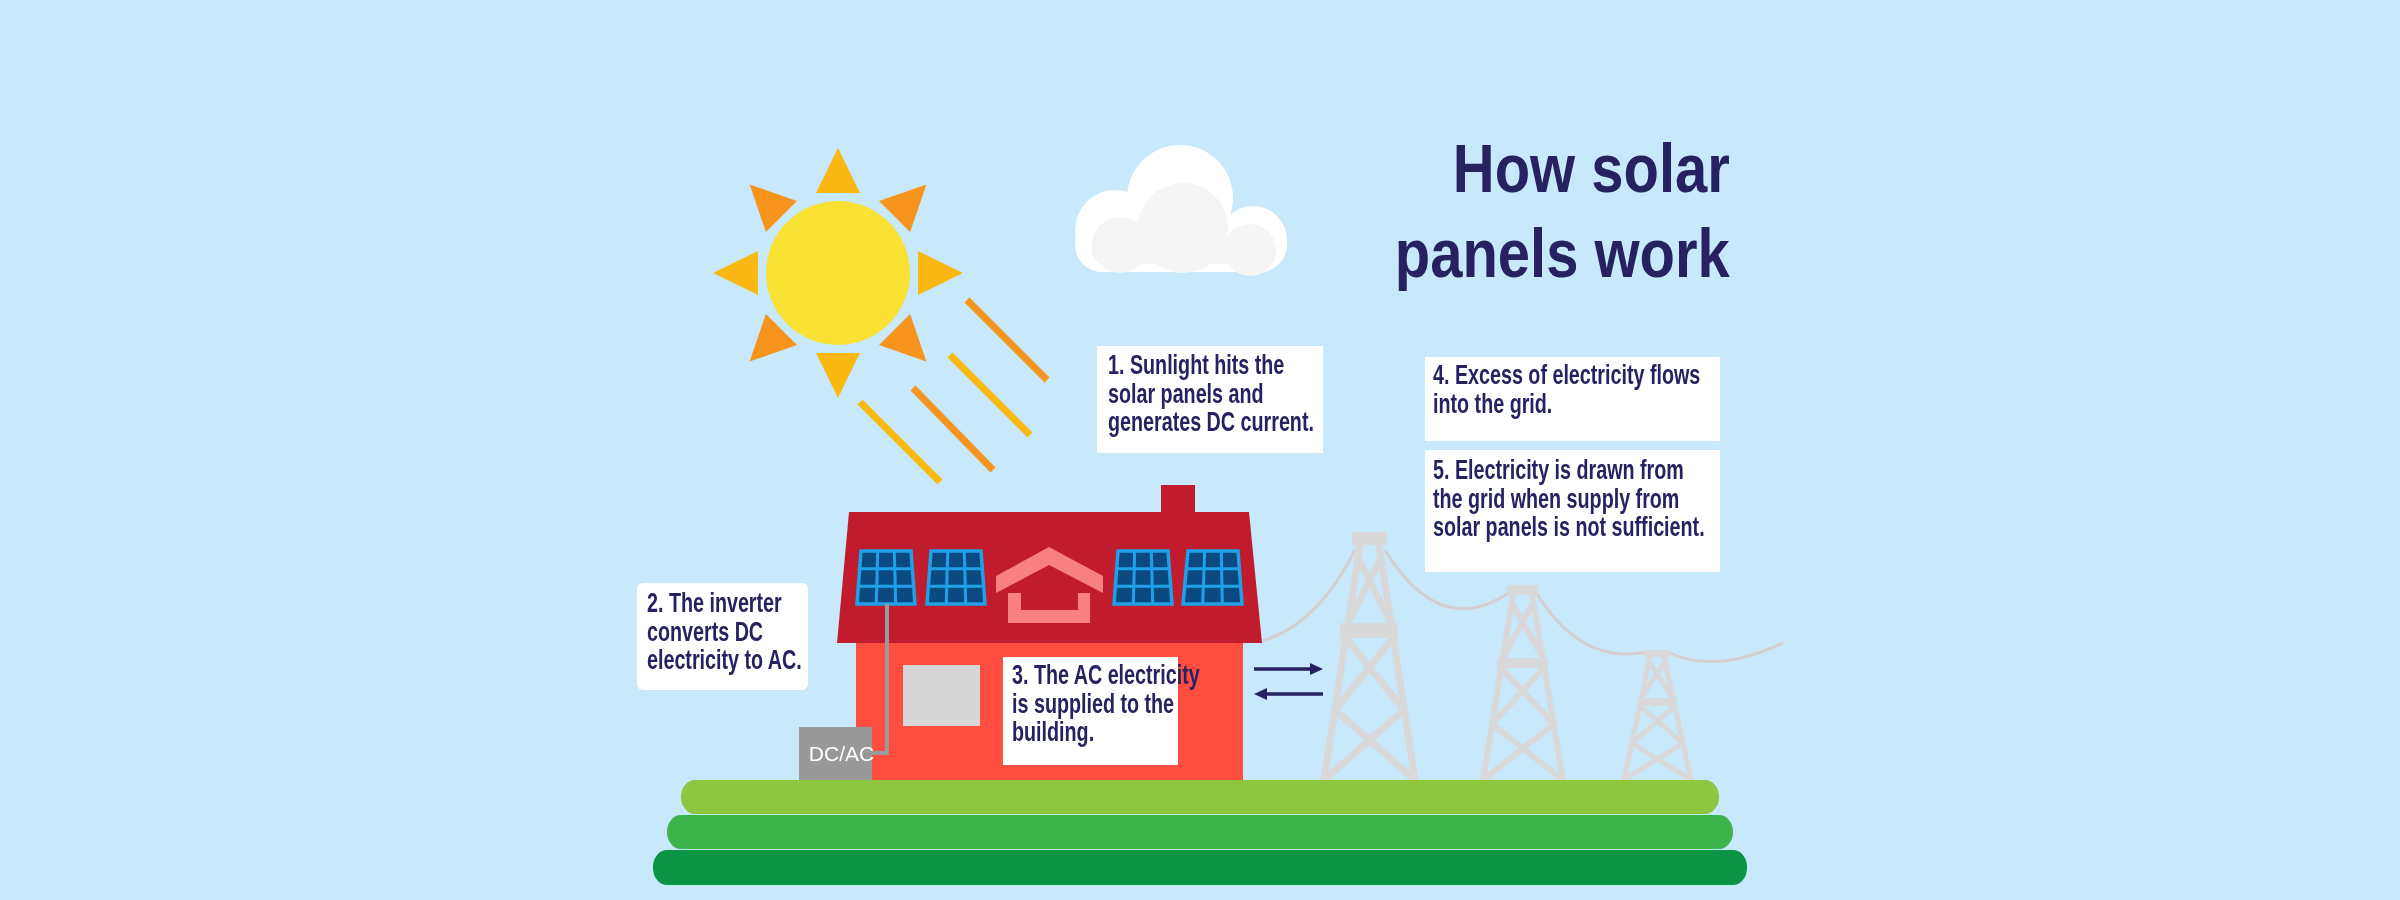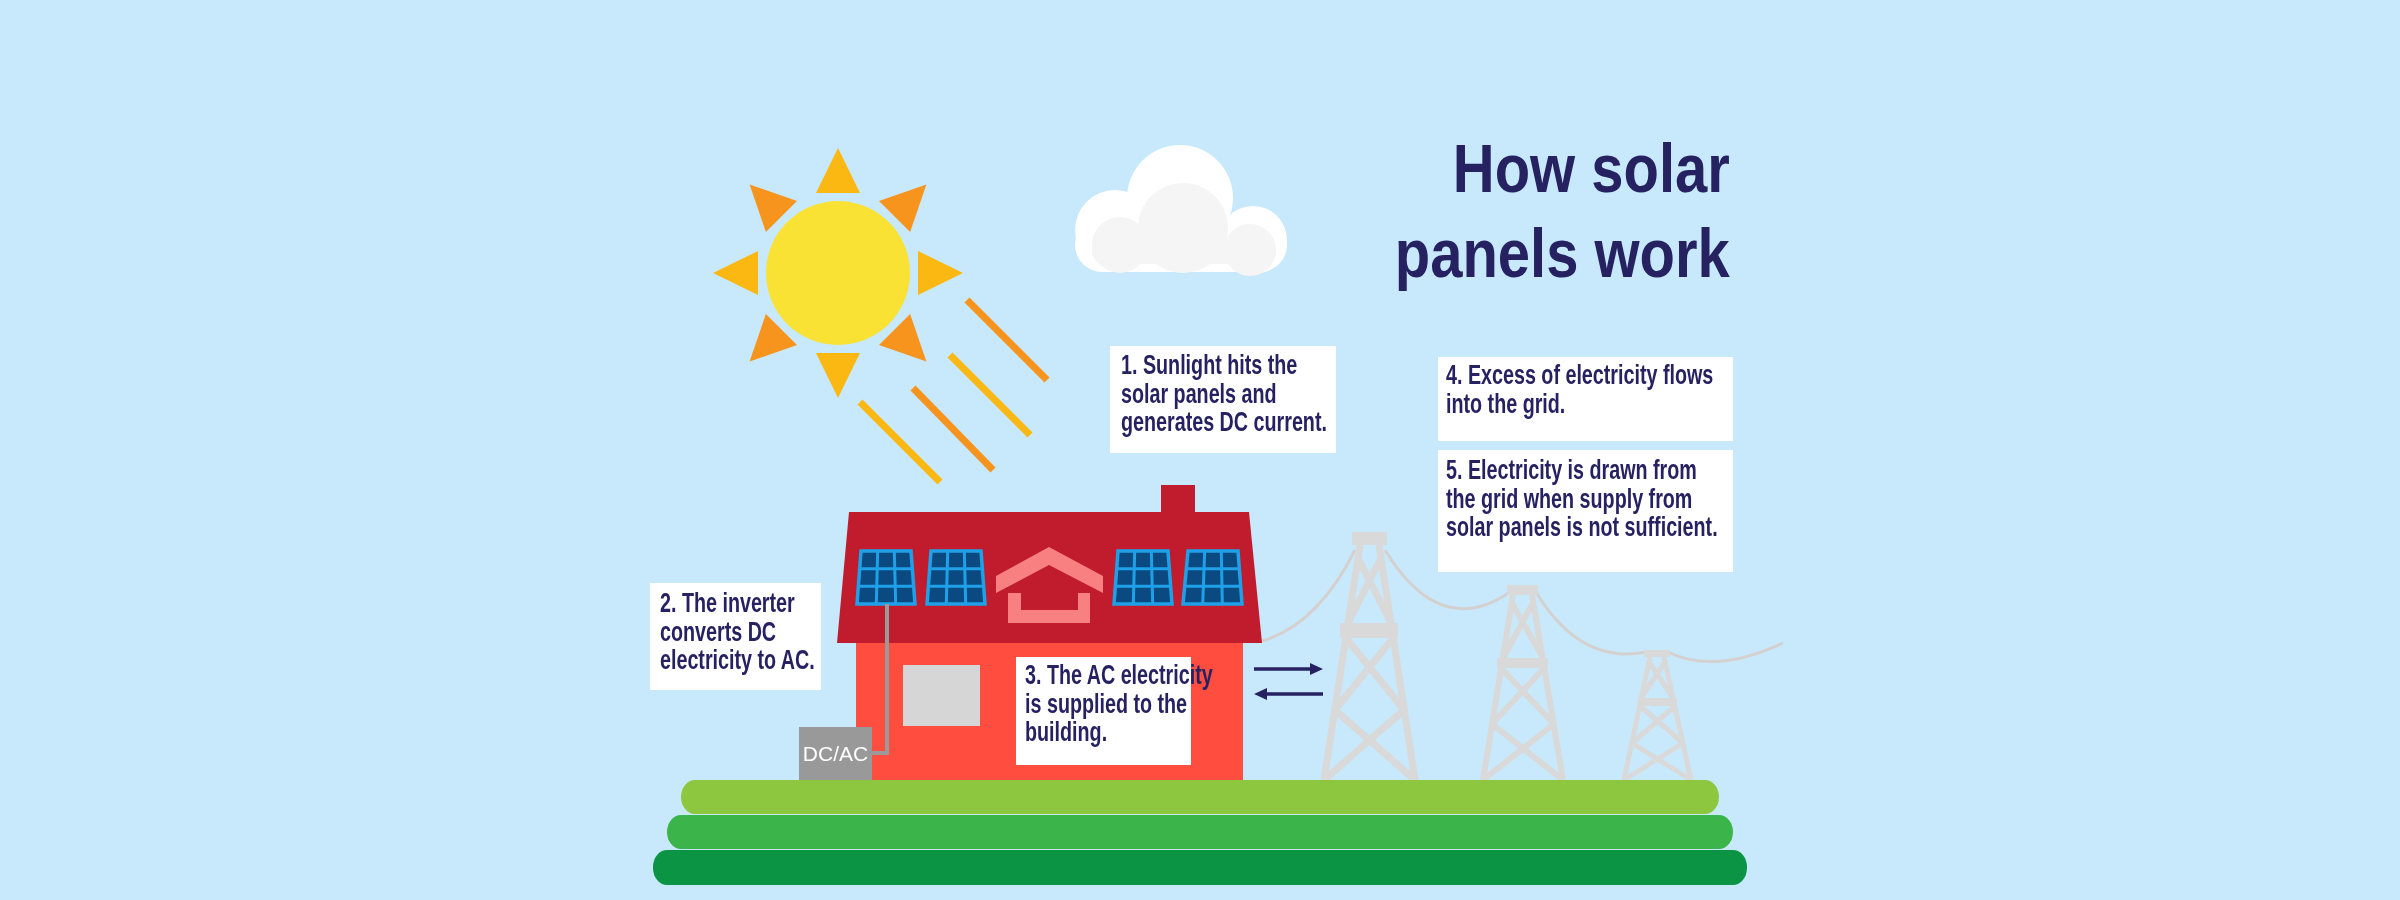--- a/index.html
+++ b/index.html
@@ -37,29 +37,29 @@
   .arrow-head{fill:var(--arrow);}
   .g1{fill:var(--ground-light);}
   .g2{fill:var(--ground-mid);}
   .g3{fill:var(--ground-dark);}
 
   .title{position:absolute;right:670px;top:126px;text-align:right;color:var(--title-text);
     font-family:"Liberation Sans",sans-serif;font-weight:bold;font-size:69px;line-height:85px;
     transform:scaleX(0.84);transform-origin:right top;white-space:nowrap;}
   .title div{display:block;}
 
-  .label{position:absolute;background:var(--label-bg);margin-left:13px;}
+  .label{position:absolute;background:var(--label-bg);}
   .label .txt{position:absolute;left:10px;top:5px;transform:scaleX(0.73);transform-origin:0 0;
     white-space:nowrap;color:var(--title-text);font-family:"Liberation Sans",sans-serif;
     font-weight:bold;font-size:27px;line-height:28.5px;}
   .label .txt div{display:block;}
 
   .inv-text{position:absolute;left:799px;top:727px;width:73px;height:53px;display:flex;
     align-items:center;justify-content:center;color:#ffffff;font-family:"Liberation Sans",sans-serif;
-    font-size:21px;}
+    font-size:21px;padding-left:6px;}
 </style>
 </head>
 <body>
 
 <svg id="scene" viewBox="0 0 2400 900" width="2400" height="900" xmlns="http://www.w3.org/2000/svg">
 
   <g>
     <g>
       <polygon class="ray-amber" points="838,148 816,193 860,193" transform="rotate(0 838 273)"></polygon>
       <polygon class="ray-orange" points="838,148 816,193 860,193" transform="rotate(45 838 273)"></polygon>
@@ -207,21 +207,21 @@
 </div>
 
 <div class="label" style="left:1097px;top:346px;width:226px;height:107px;">
   <div class="txt" style="left:11px;top:5px;">
     <div>1. Sunlight hits the</div>
     <div>solar panels and</div>
     <div>generates DC current.</div>
   </div>
 </div>
 
-<div class="label" style="left:637px;top:583px;width:171px;height:107px;">
+<div class="label" style="left:637px;top:583px;width:171px;height:107px;border-radius:6px;">
   <div class="txt" style="left:10px;top:6px;">
     <div>2. The inverter</div>
     <div>converts DC</div>
     <div>electricity to AC.</div>
   </div>
 </div>
 
 <div class="label" style="left:1003px;top:657px;width:175px;height:108px;">
   <div class="txt" style="left:9px;top:4px;">
     <div>3. The AC electricity</div>

